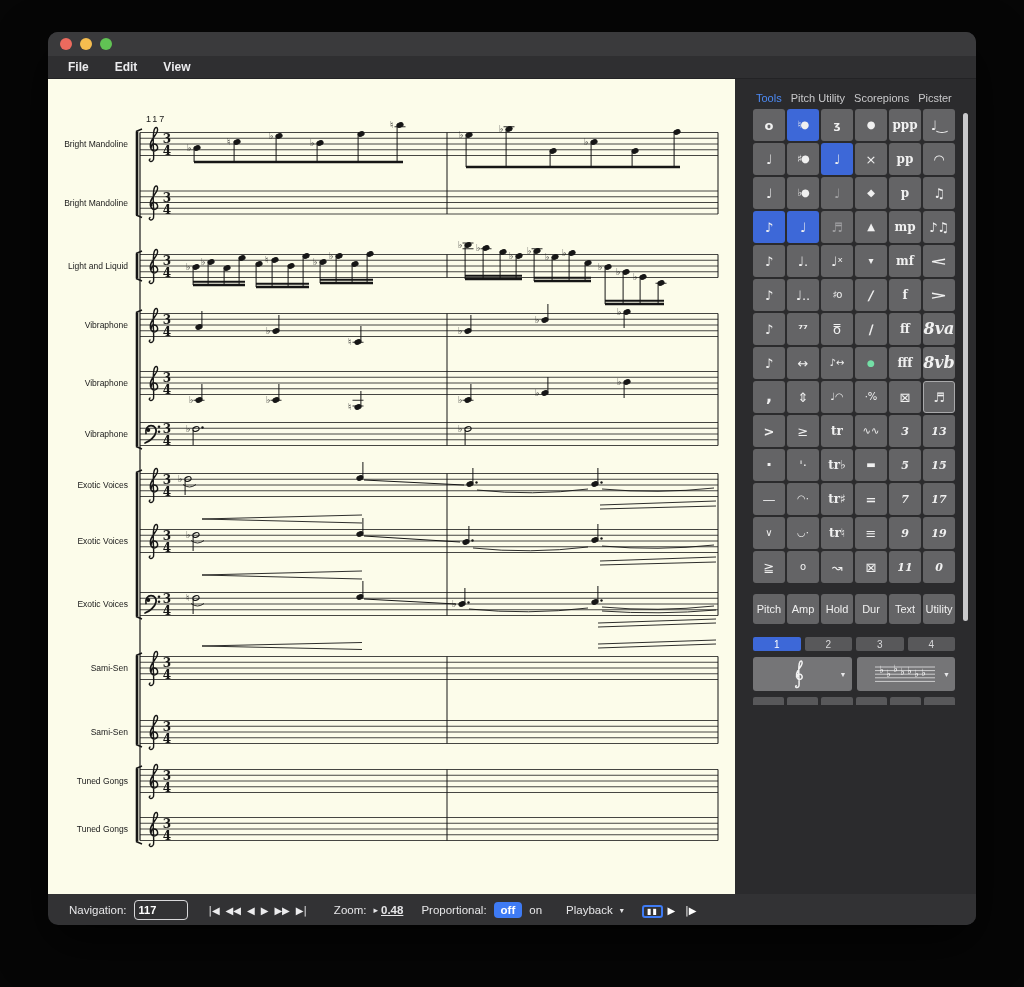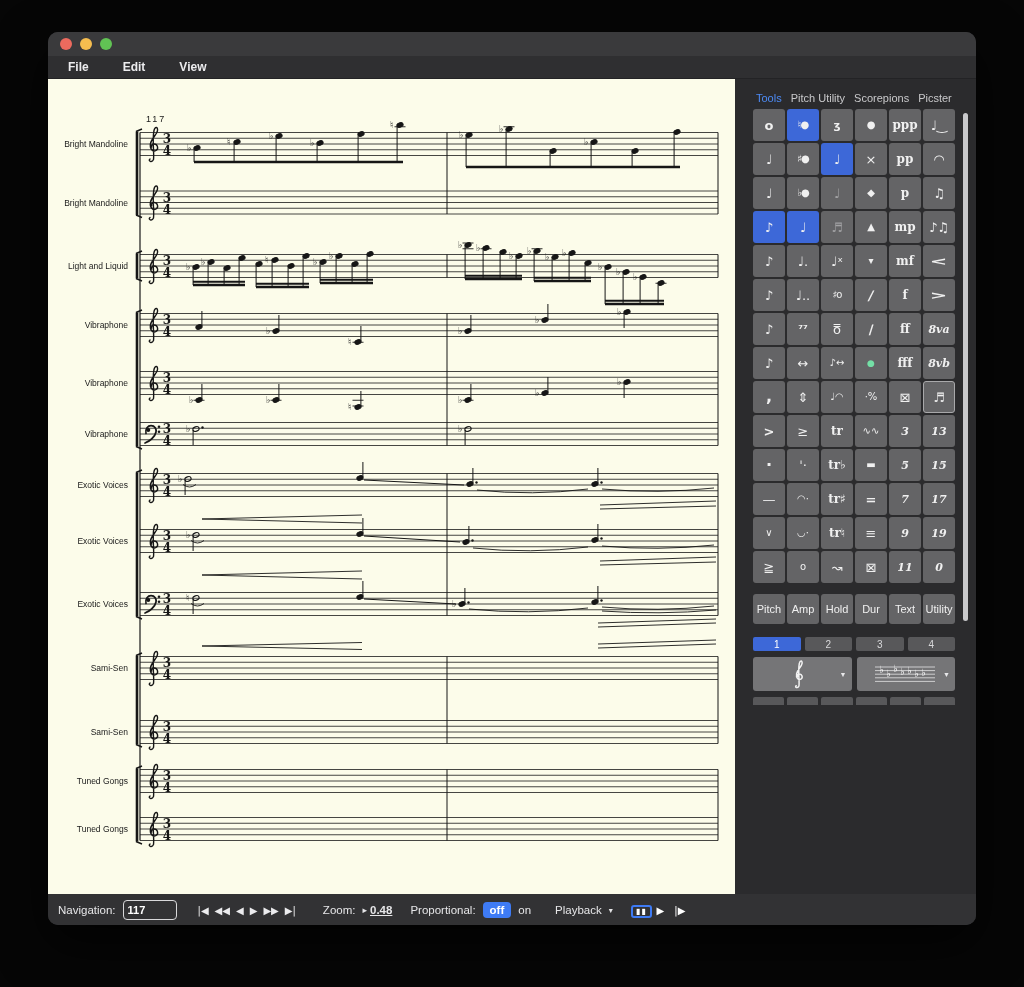--- a/index.html
+++ b/index.html
@@ -6,40 +6,40 @@
     font-family:"Liberation Sans","DejaVu Sans",sans-serif;-webkit-font-smoothing:antialiased;}
   .window{position:absolute;left:48px;top:32px;width:928px;height:893px;background:#323234;
     border-radius:10px;overflow:hidden;box-shadow:0 18px 50px rgba(0,0,0,.7);}
   
   .titlebar{height:24px;background:#3a3a3c;display:flex;align-items:center;position:relative;}
   .lights{display:flex;gap:8px;margin-left:12px;}
   .light{width:12px;height:12px;border-radius:50%;}
   .light.r{background:#ec6a5e}.light.y{background:#f5bd4f}.light.g{background:#61c354}
   .wintitle{position:absolute;left:0;right:0;text-align:center;color:#d8d8da;font-size:12px;font-weight:bold;}
   
-  .menubar{height:22px;background:#2f2f31;display:flex;align-items:center;gap:34px;padding-left:20px;
+  .menubar{height:22px;background:#2f2f31;display:flex;align-items:center;gap:26px;padding-left:20px;
     border-bottom:1px solid #232325;}
   .menuitem{color:#ececee;font-size:12px;font-weight:bold;}
   
   .content{position:relative;height:815px;display:flex;}
   .paper{width:687px;height:815px;background:#fcfcea;position:relative;}
   .paper svg{position:absolute;left:0;top:0;}
   .panel{width:241px;height:815px;background:#2b2b2d;position:relative;}
   .ptabs{display:flex;gap:9px;padding:9px 0 0 21px;height:20px;align-items:center;}
   .ptab{font-size:11px;color:#c9c9cb;}
   .ptab.active{color:#4d8bf5;}
   .grid{position:absolute;left:18px;top:30px;width:202px;display:grid;
     grid-template-columns:repeat(6,32px);grid-auto-rows:32px;gap:2px;}
   .cell{background:#646466;border-radius:3px;display:flex;align-items:center;justify-content:center;
     color:#f0f0f0;font-size:13px;font-family:"DejaVu Sans",sans-serif;line-height:1;user-select:none;}
   .cell.sel{background:#3d68d8;}
   .cell.dim .gl{color:#a2a2a4;}
   .cell.outl{border:1px solid #a8a8aa;}
   .gl.dyn{font-family:"DejaVu Serif",serif;font-weight:bold;font-size:12px;}
-  .gl.oct{font-family:"DejaVu Serif",serif;font-style:italic;font-weight:bold;font-size:11px;}
+  .gl.oct{font-family:"DejaVu Serif",serif;font-style:italic;font-weight:bold;font-size:16px;}
   .gl.num{font-family:"DejaVu Serif",serif;font-style:italic;font-weight:bold;font-size:11px;}
   .gl.sm{font-size:10px;}
   .gl.big{font-size:16px;font-weight:bold;}
   .gl.pair{font-size:10px;letter-spacing:-1px;}
   .gl.rest{font-size:11px;font-weight:bold;}
   .gl.hairpin{transform:scaleX(1.9);font-size:11px;font-weight:bold;}
   .gl.green{color:#74dfa6;font-size:9px;}
   .gl.ital{font-style:italic;font-weight:bold;}
   .gl.bold{font-weight:bold;}
   .actions{position:absolute;left:18px;top:515px;width:202px;display:grid;
@@ -53,21 +53,21 @@
   .drops{position:absolute;left:18px;top:578px;width:202px;display:flex;gap:5px;}
   .drop{flex:1;height:34px;background:#757577;border-radius:3px;position:relative;
     display:flex;align-items:center;justify-content:center;}
   .drop .caret{position:absolute;right:5px;top:14px;font-size:7px;color:#e8e8ea;}
   .cliprow{position:absolute;left:18px;top:618px;width:202px;display:flex;gap:3px;overflow:hidden;height:8px;}
   .clipbtn{flex:1;height:14px;background:#58585a;border-radius:2px;color:#9a9a9c;font-size:6px;
     display:flex;justify-content:center;}
   .vscroll{position:absolute;left:228px;top:34px;width:5px;height:508px;border-radius:3px;background:#c9c9cb;}
   
   .bottombar{height:32px;background:#323234;display:flex;align-items:center;gap:7px;
-    padding-left:10px;color:#e6e6e8;font-size:11.5px;}
+    padding-left:10px;color:#e6e6e8;font-size:11.5px;margin-left:11px;}
   .navinput{width:44px;height:16px;border:1.5px solid #d8d8da;border-radius:4px;color:#fff;
     font-size:11px;font-weight:bold;padding:1px 4px;display:flex;align-items:center;}
   .tbtn{color:#ececee;font-size:10px;padding:2px 3px;font-family:"DejaVu Sans",sans-serif;}
   .zoomval{font-weight:bold;text-decoration:underline;}
   .zcaret{font-size:9px;font-family:"DejaVu Sans",sans-serif;}
   .pill{background:#3e7bf5;color:#fff;border-radius:4px;padding:2px 7px;font-weight:bold;}
   .onlbl{font-weight:normal;}
   .pblabel{font-weight:normal;}
   .pbcaret{font-size:8px;}
   .pbbtn{color:#fff;font-size:10px;padding:2px 5px;border-radius:3px;font-family:"DejaVu Sans",sans-serif;}

